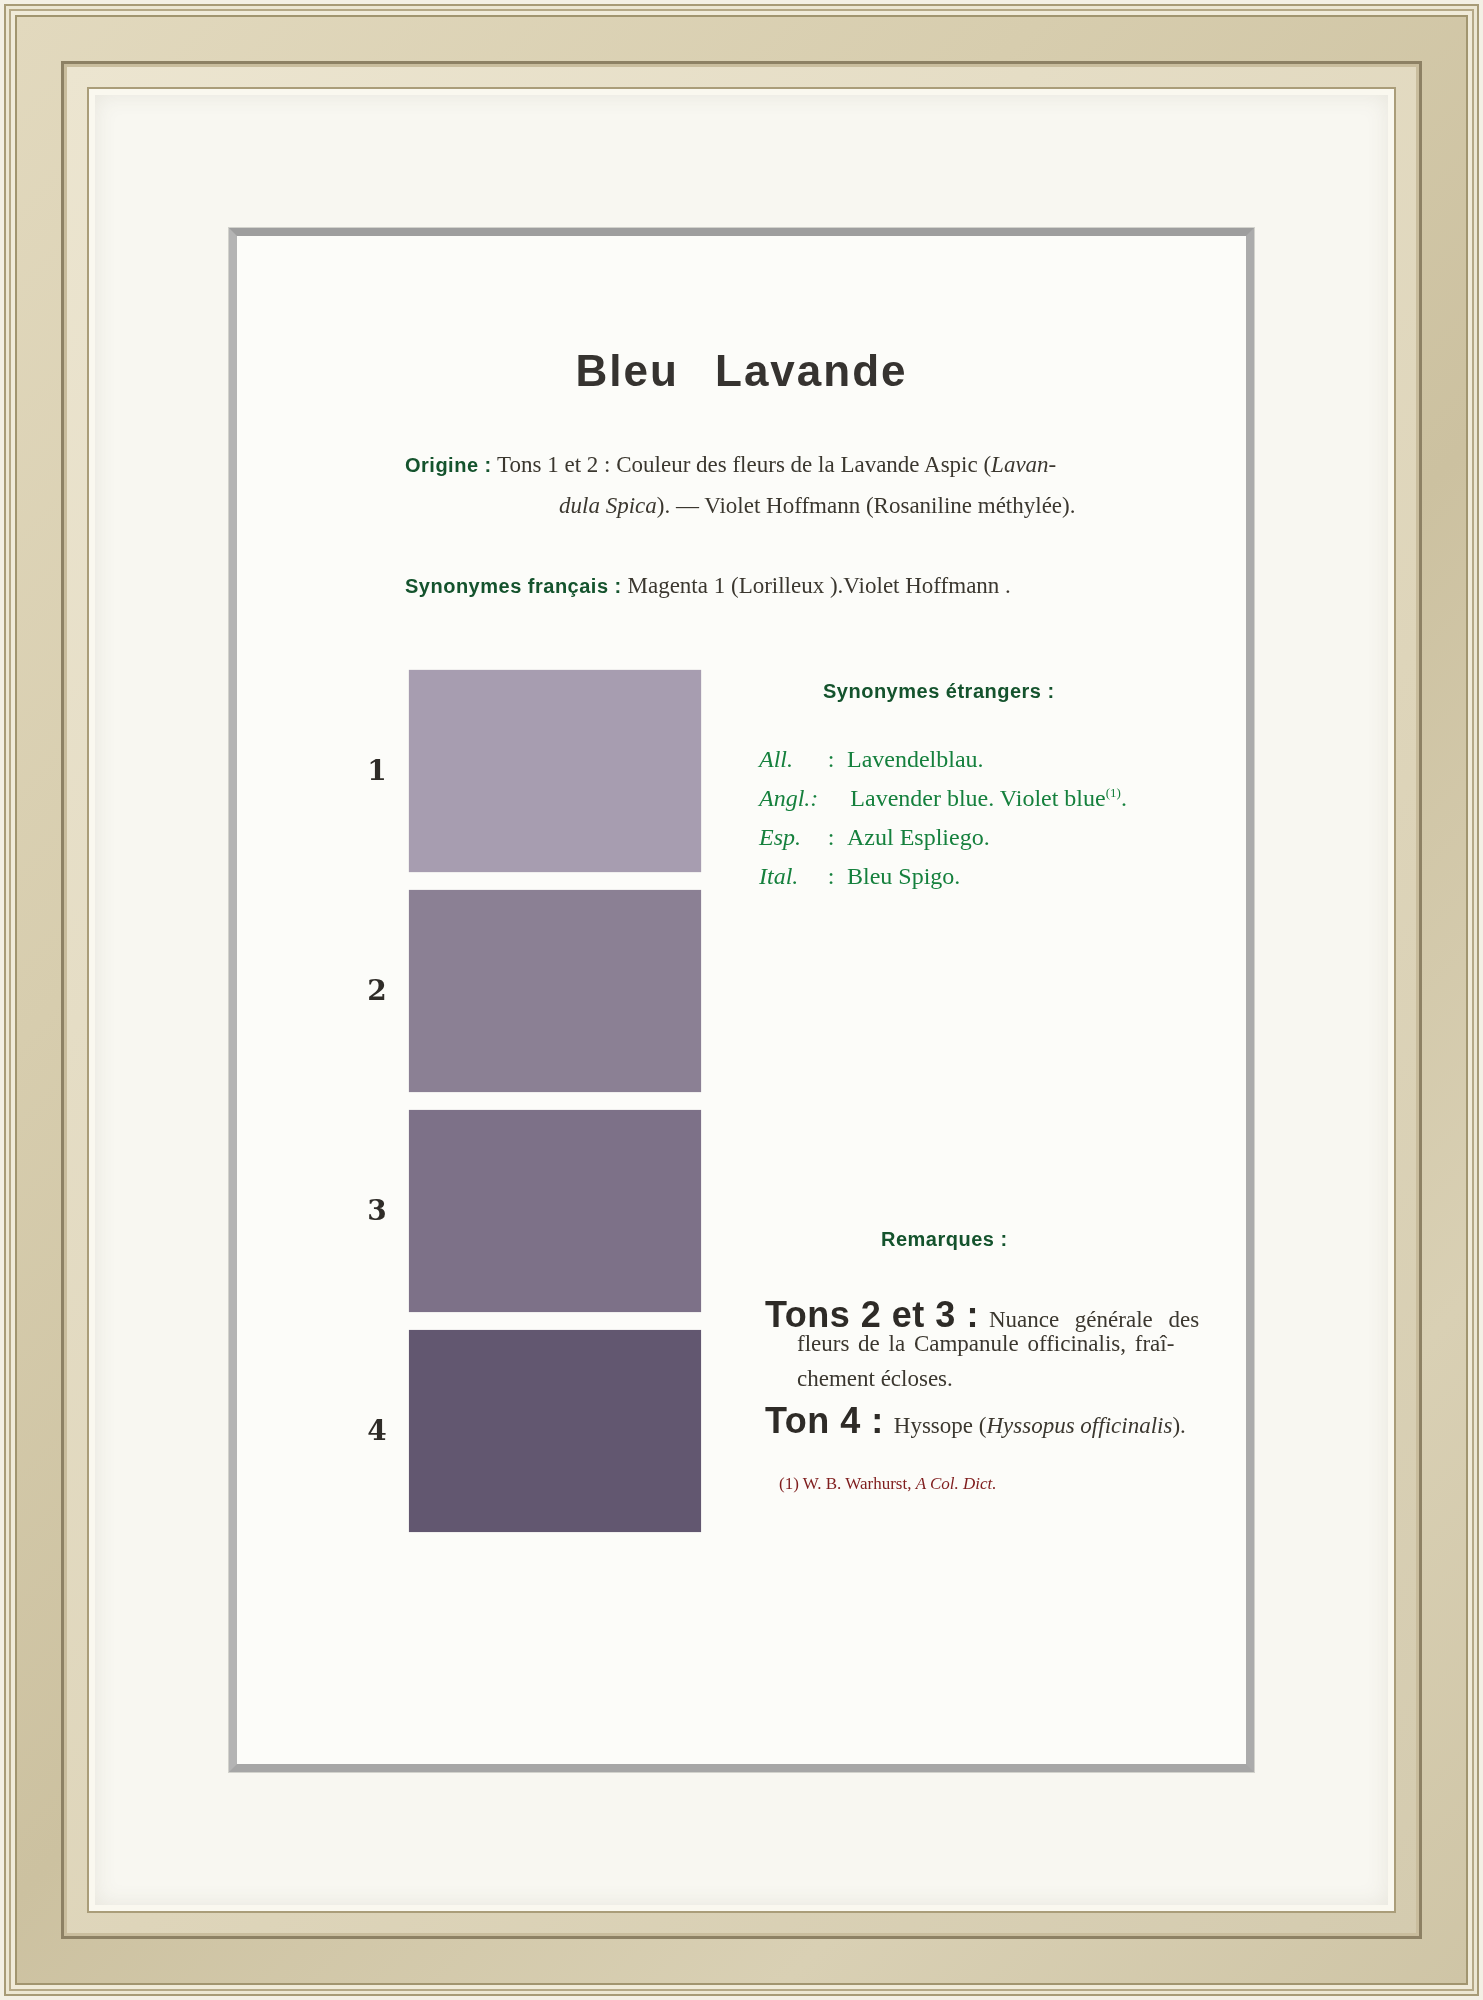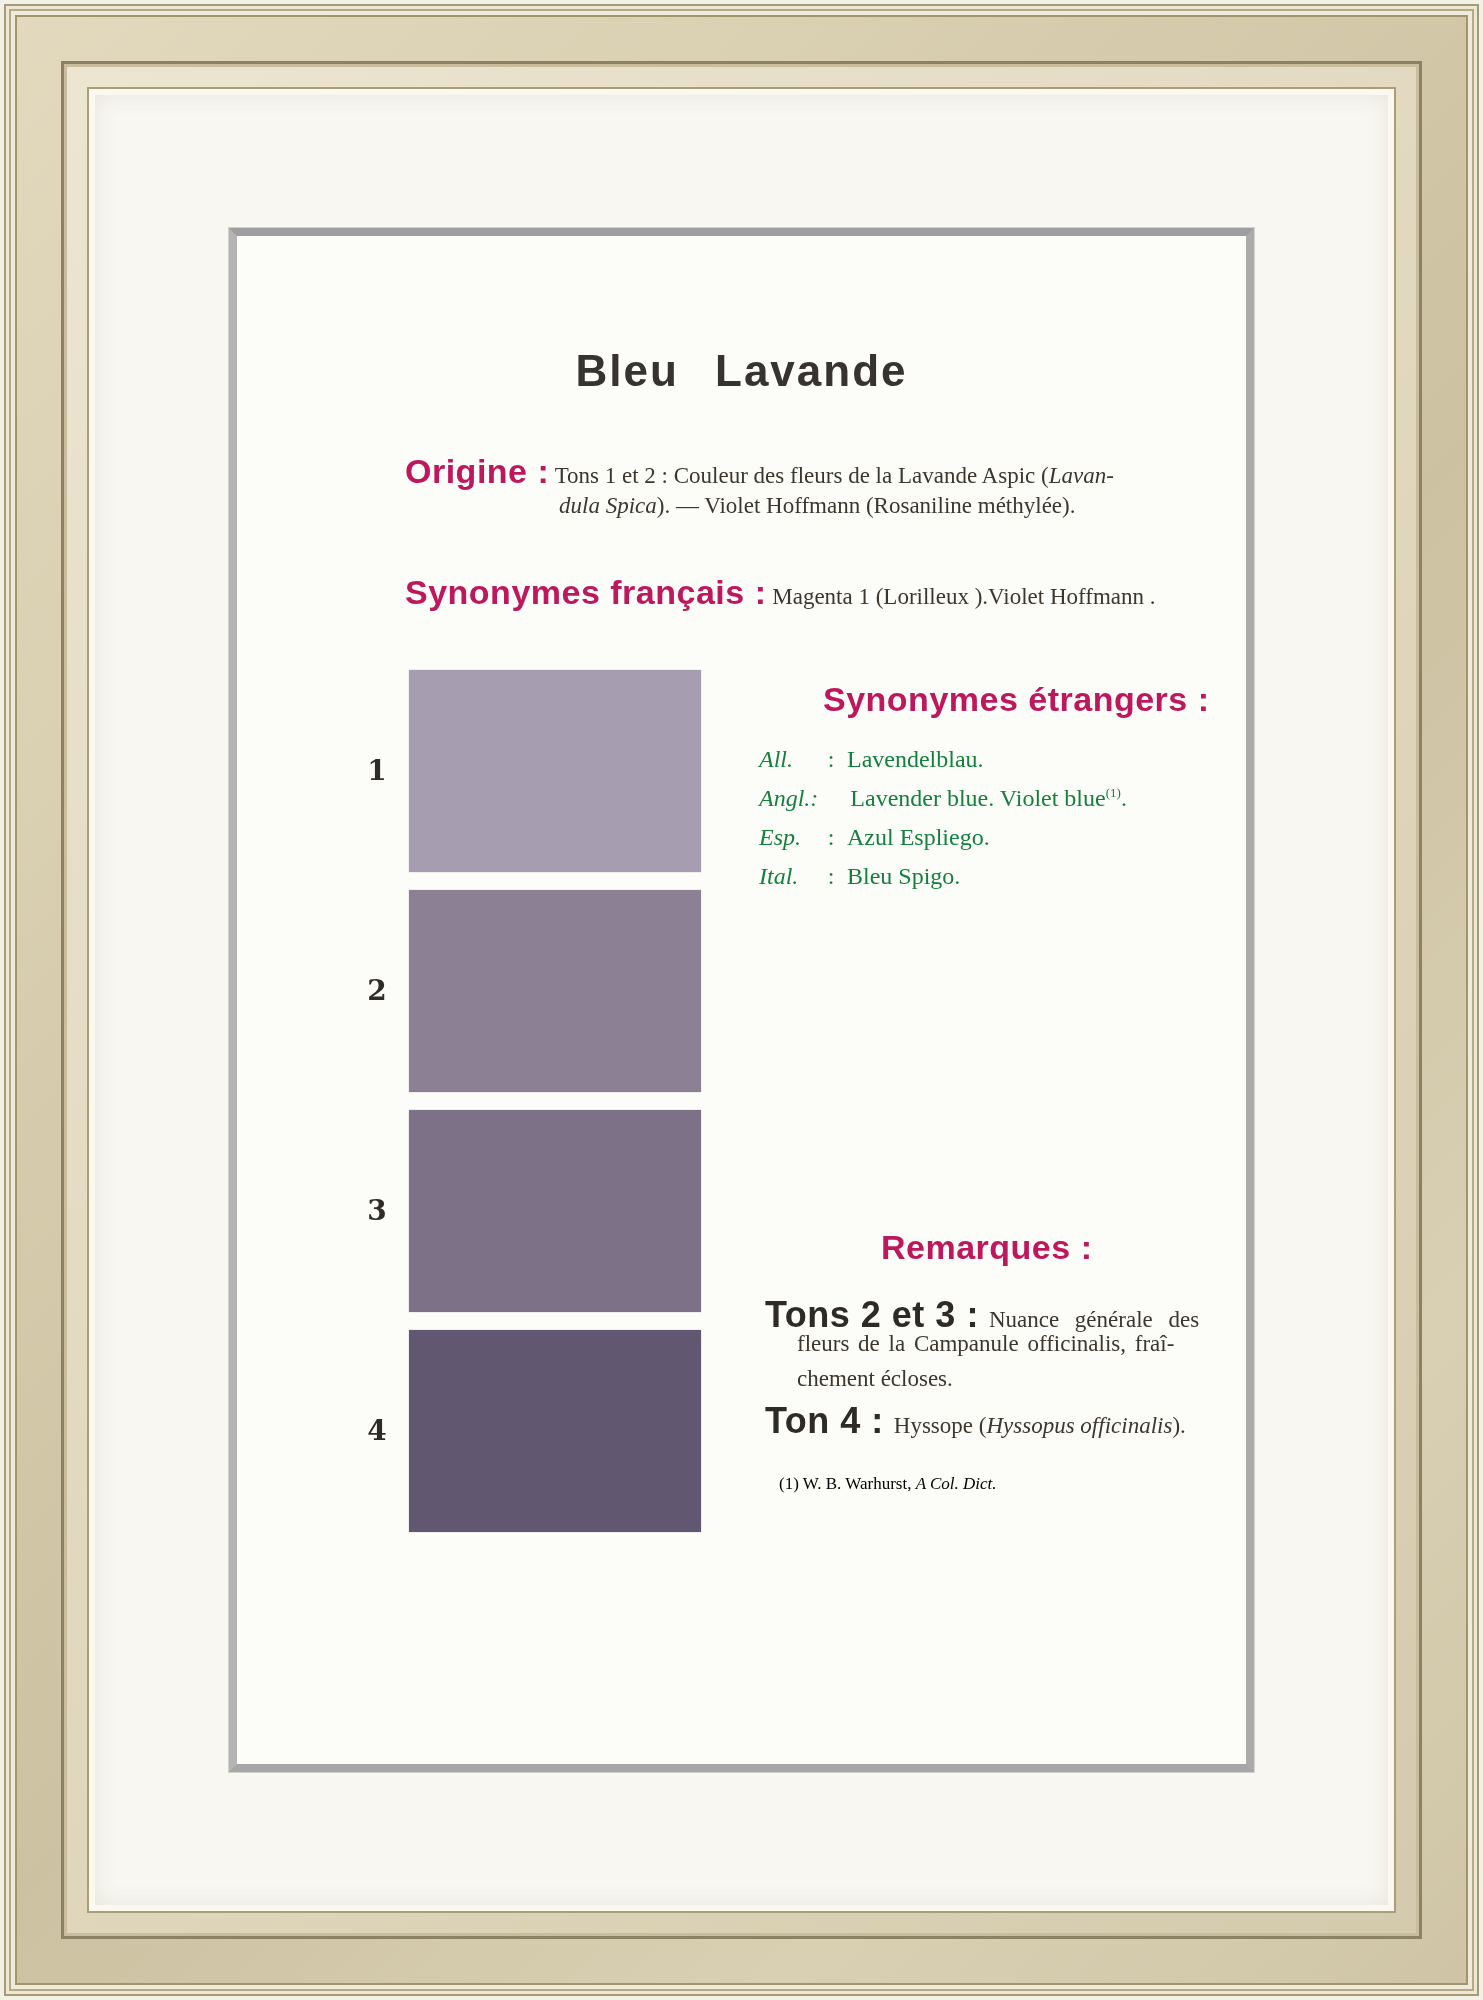--- a/index.html
+++ b/index.html
@@ -26,22 +26,22 @@
   .bevel{border:8px solid;border-color:#9e9e9e #ababab #a6a6a6 #b4b4b4;
          box-shadow:0 0 0 1px #d2d2cc;}
   .page{position:relative;background:#fcfcf9;width:100%;height:100%;box-sizing:border-box;
         color:#3a362e;}
 
   
   .abs{position:absolute;white-space:nowrap;}
   .title{top:110px;left:0;width:100%;text-align:center;
          font-family:Liberation Sans, sans-serif;font-weight:700;font-size:44px;
          letter-spacing:2px;word-spacing:22px;color:#363330;}
-  .h-label{font-family:"Liberation Sans",sans-serif;font-weight:700;font-size:34px;
-           color:#be185d;letter-spacing:.5px;}
+  .h-label{font-family:"Liberation Sans",sans-serif;font-weight:700;font-size:20px;
+           color:#14532d;letter-spacing:.5px;}
   .body-serif{font-family:"Liberation Serif",serif;font-size:23px;color:#3b372f;}
   .it{font-style:italic;}
   .sup{font-size:13px;vertical-align:super;}
 
   
   .origine-1{left:168px;top:216px;}
   .origine-2{left:322px;top:257px;}
 
   .syn-fr{left:168px;top:337px;}
 
@@ -64,21 +64,21 @@
   .rem-heading{left:644px;top:992px;}
   .note1-l1{left:528px;top:1058px;}
   .note1-l1 .spread{word-spacing:10px;}
   .note1-l2{left:560px;top:1095px;word-spacing:3px;}
   .note1-l3{left:560px;top:1130px;}
   .note2{left:528px;top:1164px;}
   .note-label{font-family:"Liberation Sans",sans-serif;font-weight:700;font-size:36px;
               color:#2e2b27;letter-spacing:.5px;margin-right:10px;}
 
   .footnote{left:542px;top:1238px;font-family:"Liberation Serif",serif;
-            font-size:17px;color:#000000;}
+            font-size:17px;color:#7f1d1d;}
 </style>
 </head>
 <body>
 
 <div class="artwork">
  <div class="layer fr-a">
   <div class="layer fr-b">
    <div class="layer fr-c">
     <div class="layer fr-d">
      <div class="layer fr-e">

